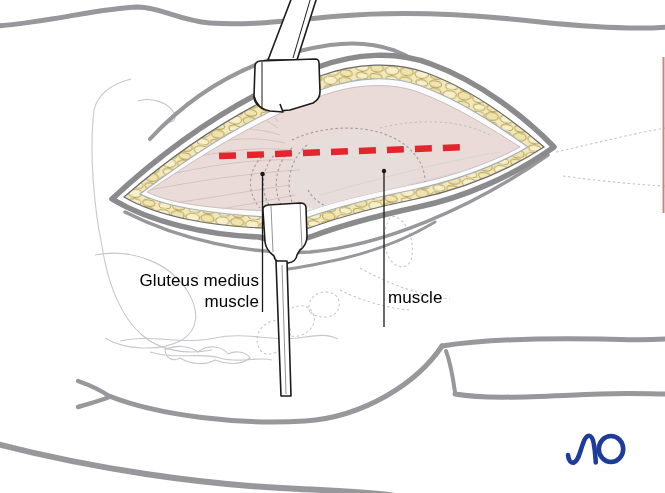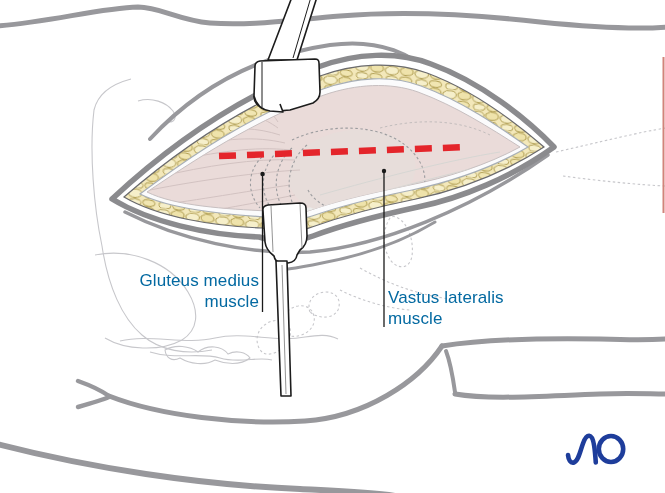--- a/index.html
+++ b/index.html
@@ -2,21 +2,21 @@
 <html><head>
 <meta charset="utf-8">
 <style>
   html,body{margin:0;padding:0;background:#ffffff;}
   .stage{
     position:relative;width:665px;height:493px;background:#ffffff;overflow:hidden;
     font-family:"Liberation Sans", sans-serif;
   }
   .stage svg{position:absolute;left:0;top:0;}
   .anat-label{
-    position:absolute;font-size:17px;line-height:21px;color:#0369a1;
+    position:absolute;font-size:17px;line-height:21px;color:#000000;
     font-family:"Liberation Sans", sans-serif;letter-spacing:.1px;
   }
   .anat-label span{display:block;}
   .label-gluteus{right:406px;top:270px;text-align:right;}
   .label-vastus{left:388px;top:287px;text-align:left;}
 </style>
 </head>
 <body>
 
 <div class="stage">
@@ -145,16 +145,15 @@
       <ellipse cx="45" cy="16" rx="12.2" ry="13"></ellipse>
     </g>
   </g>
 </svg>
 
 <div class="anat-label label-gluteus">
   <span>Gluteus medius</span>
   <span>muscle</span>
 </div>
 <div class="anat-label label-vastus">
-  <span>Vastus lateralis</span>
   <span>muscle</span>
 </div>
 </div>
 
 </body></html>

